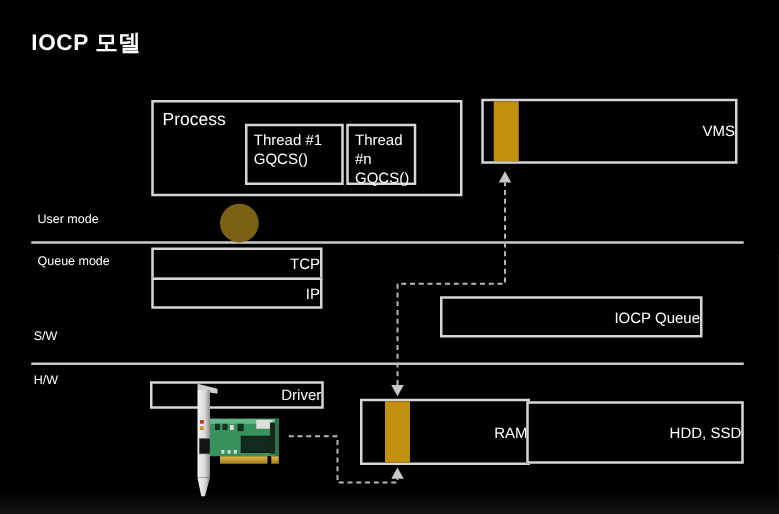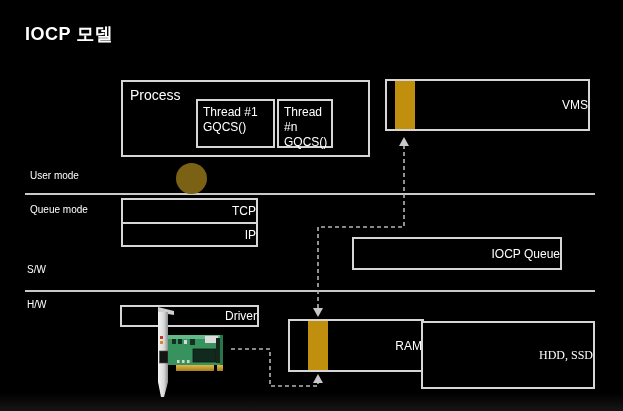--- a/index.html
+++ b/index.html
@@ -86,21 +86,21 @@
   </div>
 
   <div class="box center" style="left:352px; top:237px; width:210px; height:33px;">
     <span>IOCP Queue</span>
   </div>
 
   <div class="box center" style="left:288px; top:319px; width:136px; height:53px;">
     <div class="gold-bar" style="left:18px;"></div>
     <span>RAM</span>
   </div>
-  <div class="box center" style="left:421px; top:321px; width:174px; height:68px;font-family:Liberation Serif, serif;">
+  <div class="box center" style="left:421px; top:321px; width:174px; height:50px;">
     <span>HDD, SSD</span>
   </div>
 
   <div class="gold-circle"></div>
 
   <svg class="nic" width="90" height="105" viewBox="0 0 90 105">
     <defs>
       <linearGradient id="bracketGrad" x1="0" y1="0" x2="1" y2="0">
         <stop offset="0" stop-color="#F4F4F4"></stop>
           <stop offset="0.6" stop-color="#D8D8D8"></stop>

